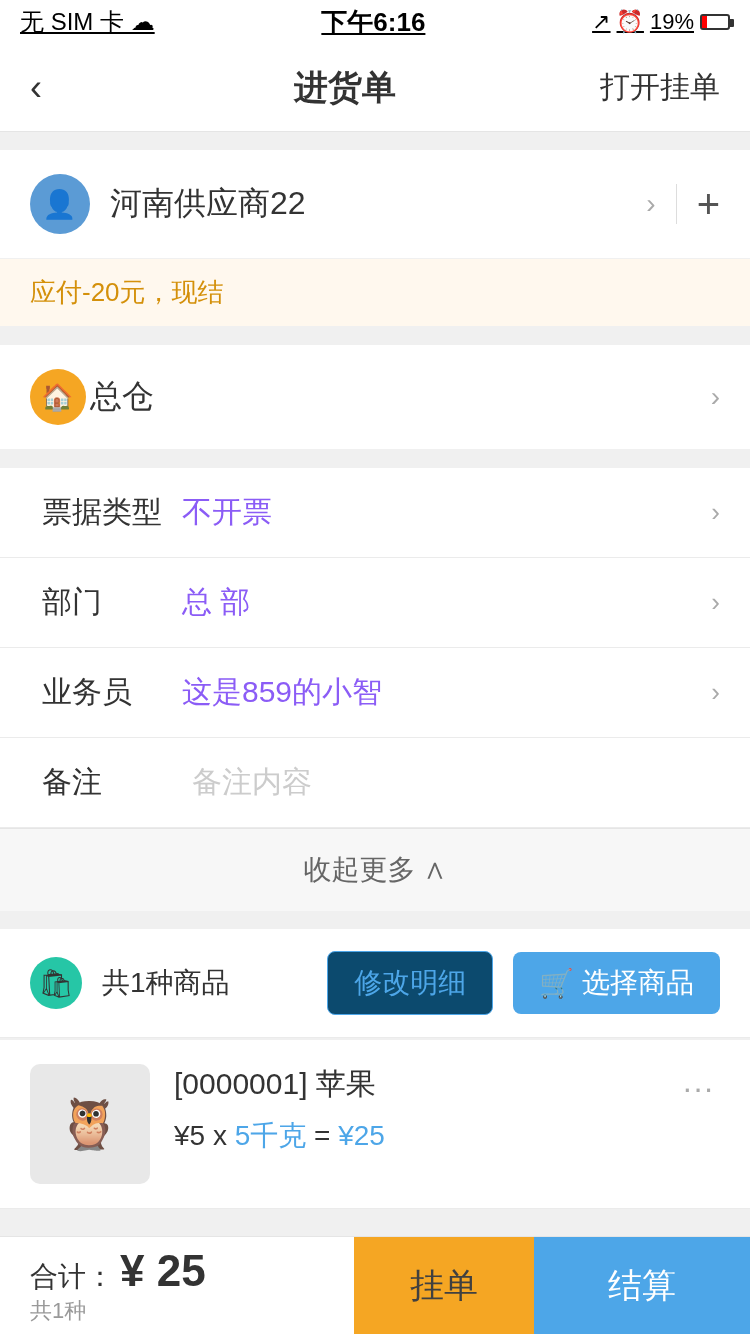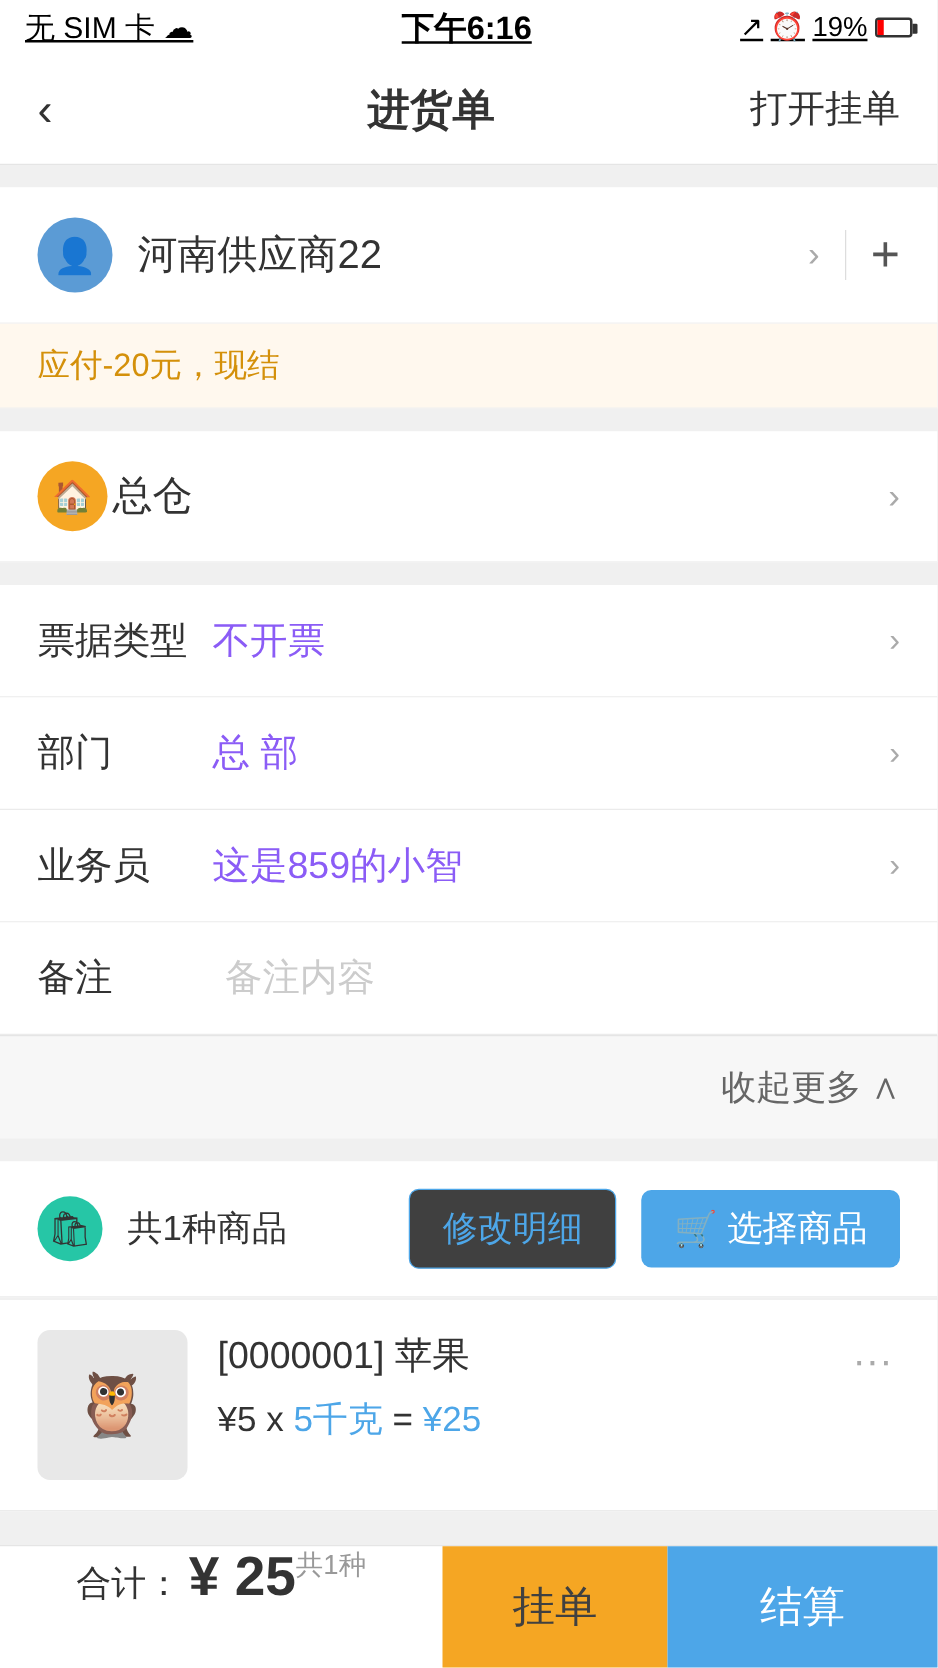--- a/index.html
+++ b/index.html
@@ -147,20 +147,21 @@
       padding: 0 30px;
       background: #fff;
       min-height: 90px;
       border-bottom: 1px solid #ebebeb;
     }
     .form-label {
       font-size: 30px;
       color: #333;
       width: 140px;
       flex-shrink: 0;
+      margin-left: 12px;
     }
     .form-value {
       flex: 1;
       font-size: 30px;
       color: #8b5cf6;
     }
     .form-placeholder {
       flex: 1;
       font-size: 30px;
       color: #ccc;
@@ -169,21 +170,21 @@
     .form-chevron {
       font-size: 26px;
       color: #aaa;
       margin-left: 10px;
     }
 
     
     .collapse-row {
       background: #f7f7f7;
       padding: 22px 30px;
-      text-align: right;
+      text-align: center;
       font-size: 28px;
       color: #666;
       border-top: 1px solid #e5e5e5;
     }
 
     
     .product-header {
       display: flex;
       align-items: center;
       padding: 22px 30px;
@@ -202,21 +203,21 @@
       flex-shrink: 0;
     }
     .product-count-text {
       flex: 1;
       font-size: 28px;
       color: #333;
     }
     .btn-outline {
       border: 1px solid #4da6e8;
       color: #4da6e8;
-      background: #404040;
+      background: #0c4a6e;
       border-radius: 8px;
       padding: 12px 26px;
       font-size: 28px;
       cursor: pointer;
     }
     .btn-primary {
       background: #4da6e8;
       color: #fff;
       border: none;
       border-radius: 8px;
@@ -281,20 +282,21 @@
       width: 750px;
       height: 98px;
       background: #fff;
       display: flex;
       align-items: stretch;
       border-top: 1px solid #e5e5e5;
     }
     .bottom-total {
       flex: 1;
       display: flex;
+      flex-direction: column;
       justify-content: center;
       padding: 0 30px;
     }
     .bottom-total-row {
       display: flex;
       align-items: baseline;
       gap: 6px;
     }
     .total-label {
       font-size: 28px;

